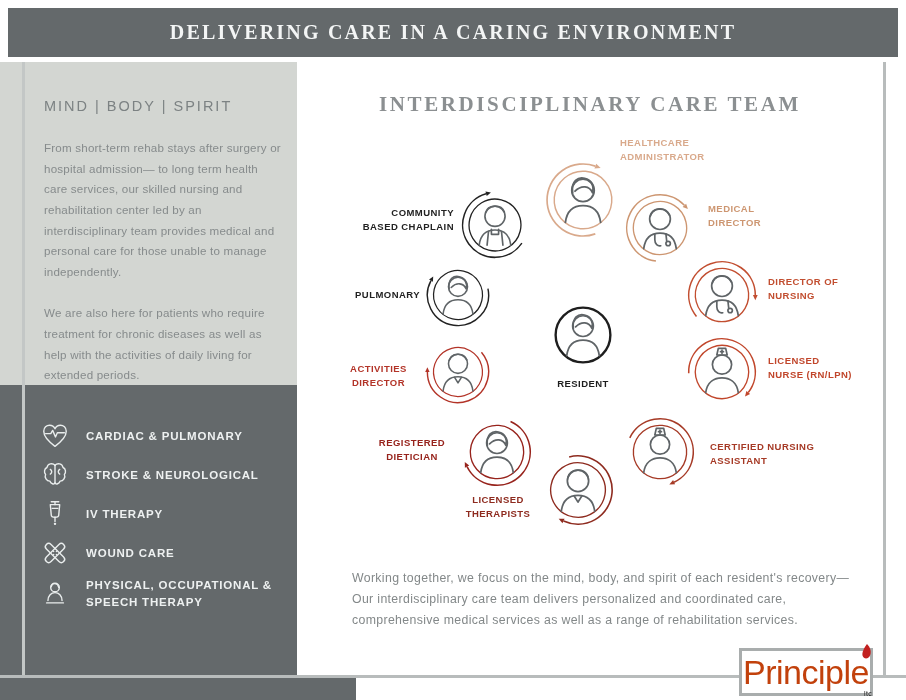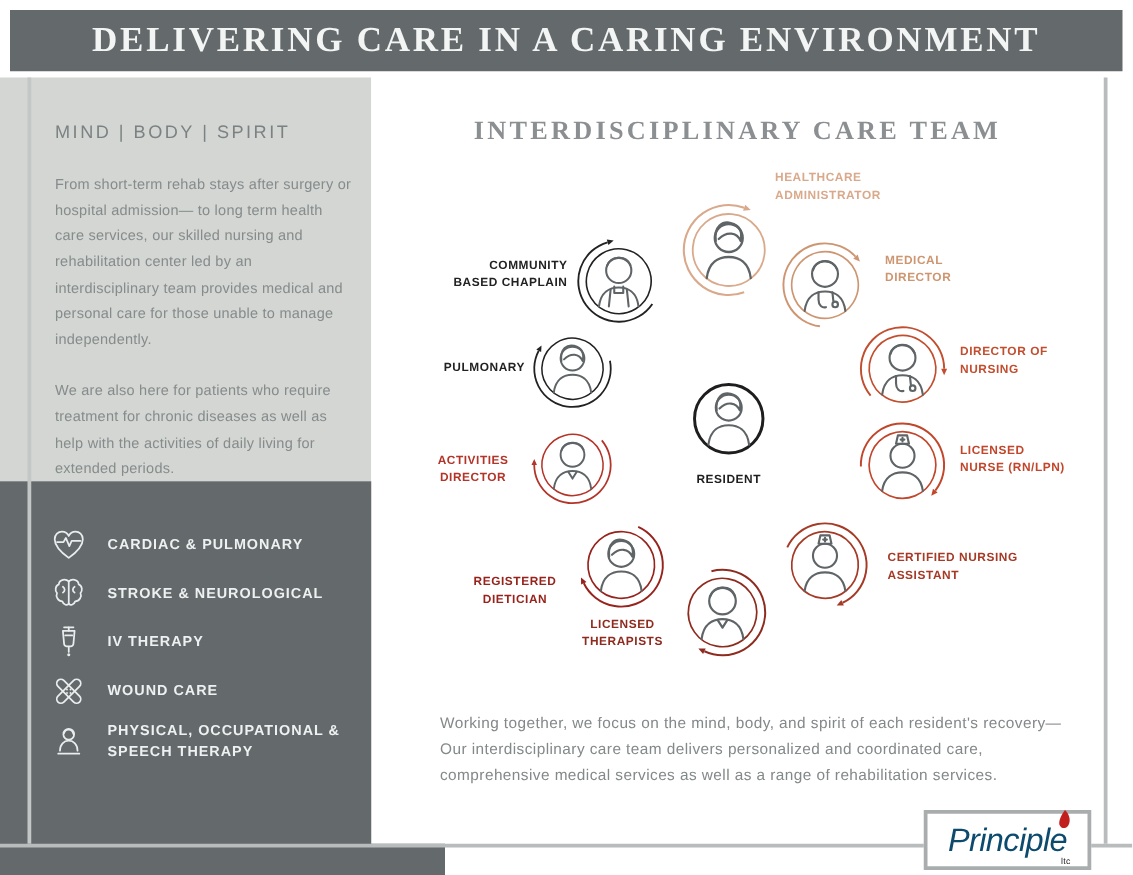--- a/index.html
+++ b/index.html
@@ -1,21 +1,21 @@
 <!DOCTYPE html>
 <html><head>
 <meta charset="utf-8">
 <style>
   html,body{margin:0;padding:0;background:#fff;}
   .page{position:relative;width:906px;height:700px;background:#fff;overflow:hidden;
         font-family:"Liberation Sans",sans-serif;}
   
   .banner{position:absolute;left:8px;top:8px;width:890px;height:49px;background:#64696b;
           display:flex;align-items:center;justify-content:center;}
-  .banner h1{margin:17px;font-family:"Liberation Serif",serif;font-size:28px;font-weight:bold;
+  .banner h1{margin:17px;font-family:"Liberation Serif",serif;font-size:20px;font-weight:bold;
              color:#f3f5f5;letter-spacing:2.2px;}
   
   .v-line-left{position:absolute;left:22px;top:62px;width:3px;height:613px;background:#c3c7c6;z-index:3;}
   .v-line-right{position:absolute;left:883px;top:62px;width:3px;height:613px;background:#b8bcbc;z-index:3;}
   .h-line-bottom{position:absolute;left:0;top:675px;width:906px;height:3px;background:#b8bcbc;z-index:3;}
   
   .sidebar{position:absolute;left:0;top:62px;width:297px;height:638px;}
   .sidebar-light{position:absolute;left:0;top:0;width:297px;height:323px;background:#d3d6d2;
                  box-sizing:border-box;padding:36px 14px 0 44px;}
   .sidebar-light h2{margin:0 0 24px 0;font-size:14.5px;font-weight:normal;color:#7c8283;letter-spacing:2px;}
@@ -43,21 +43,21 @@
   .node .center-ring{stroke-width:3.2;}
   .node .arc{fill:none;stroke:currentColor;stroke-width:2.1;}
   .node .arrow{fill:currentColor;stroke:none;}
   .rlabel{position:absolute;font-size:9.5px;font-weight:bold;letter-spacing:.45px;line-height:1.5;}
   .footer-text{position:absolute;left:55px;top:506px;width:505px;margin:0;font-size:12.3px;
                line-height:1.72;color:#838889;letter-spacing:.35px;}
   
   .logo-box{position:absolute;right:10px;bottom:-21px;width:128px;height:42px;background:#fff;
             border:3px solid #a9adad;display:flex;align-items:center;justify-content:center;z-index:5;}
   .logo-wrap{position:relative;display:inline-block;}
-  .logo-text{font-size:26px;color:#0c4a6e;letter-spacing:-0.5px;font-style:italic;}
+  .logo-text{font-size:34px;color:#c2410c;letter-spacing:-0.5px;}
   .logo-flame{position:absolute;right:-3px;top:-9px;width:13px;height:17px;}
   .logo-sub{position:absolute;right:-3px;bottom:-5px;font-size:7px;color:#1c1c1c;letter-spacing:.3px;}
   
   .person-defs g{fill:none;stroke:#5f6467;stroke-width:2.3;stroke-linecap:round;stroke-linejoin:round;}
 </style>
 </head>
 <body>
 
 <svg class="person-defs" width="0" height="0" style="position:absolute" aria-hidden="true">
   <defs>
@@ -293,21 +293,21 @@
           <use href="#p-female"></use>
         </svg>
       </div>
 
       <div class="rlabel" style="left: 300px; top: 6px; width: 105px; text-align: left; color: rgb(217, 169, 139);">HEALTHCARE ADMINISTRATOR</div>
       <div class="rlabel" style="left: 388px; top: 72px; width: 80px; text-align: left; color: rgb(205, 150, 113);">MEDICAL DIRECTOR</div>
       <div class="rlabel" style="left: 448px; top: 145px; width: 95px; text-align: left; color: rgb(194, 78, 48);">DIRECTOR OF NURSING</div>
       <div class="rlabel" style="left: 448px; top: 224px; width: 90px; text-align: left; color: rgb(193, 70, 43);">LICENSED NURSE (RN/LPN)</div>
       <div class="rlabel" style="left: 390px; top: 310px; width: 105px; text-align: left; color: rgb(166, 58, 38);">CERTIFIED NURSING ASSISTANT</div>
       <div class="rlabel" style="left: 138px; top: 363px; width: 80px; text-align: center; color: rgb(142, 43, 31);">LICENSED THERAPISTS</div>
-      <div class="rlabel" style="left: 48px; top: 306px; width: 88px; text-align: center; color: rgb(151, 35, 28); margin-top: 23px;">REGISTERED DIETICIAN</div>
+      <div class="rlabel" style="left: 48px; top: 306px; width: 88px; text-align: center; color: rgb(151, 35, 28);">REGISTERED DIETICIAN</div>
       <div class="rlabel" style="left: 16px; top: 232px; width: 85px; text-align: center; color: rgb(179, 52, 40);">ACTIVITIES DIRECTOR</div>
       <div class="rlabel" style="left: 0px; top: 158px; width: 100px; text-align: right; color: rgb(34, 34, 34);">PULMONARY</div>
       <div class="rlabel" style="left: 38px; top: 76px; width: 96px; text-align: right; color: rgb(34, 34, 34);">COMMUNITY BASED CHAPLAIN</div>
       <div class="rlabel" style="left: 213px; top: 247px; width: 100px; text-align: center; color: rgb(30, 30, 30);">RESIDENT</div>
     </div>
 
     <p class="footer-text">Working together, we focus on the mind, body, and spirit of each resident's recovery— Our interdisciplinary care team delivers personalized and coordinated care, comprehensive medical services as well as a range of rehabilitation services.</p>
 
     <div class="logo-box">
       <span class="logo-wrap">

